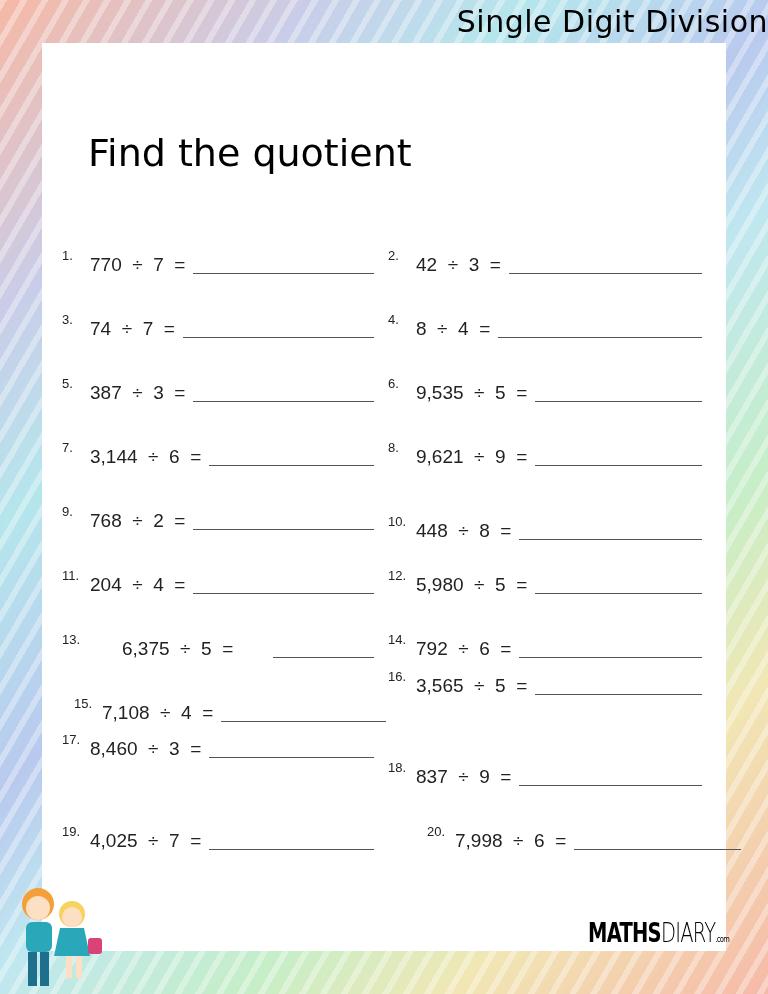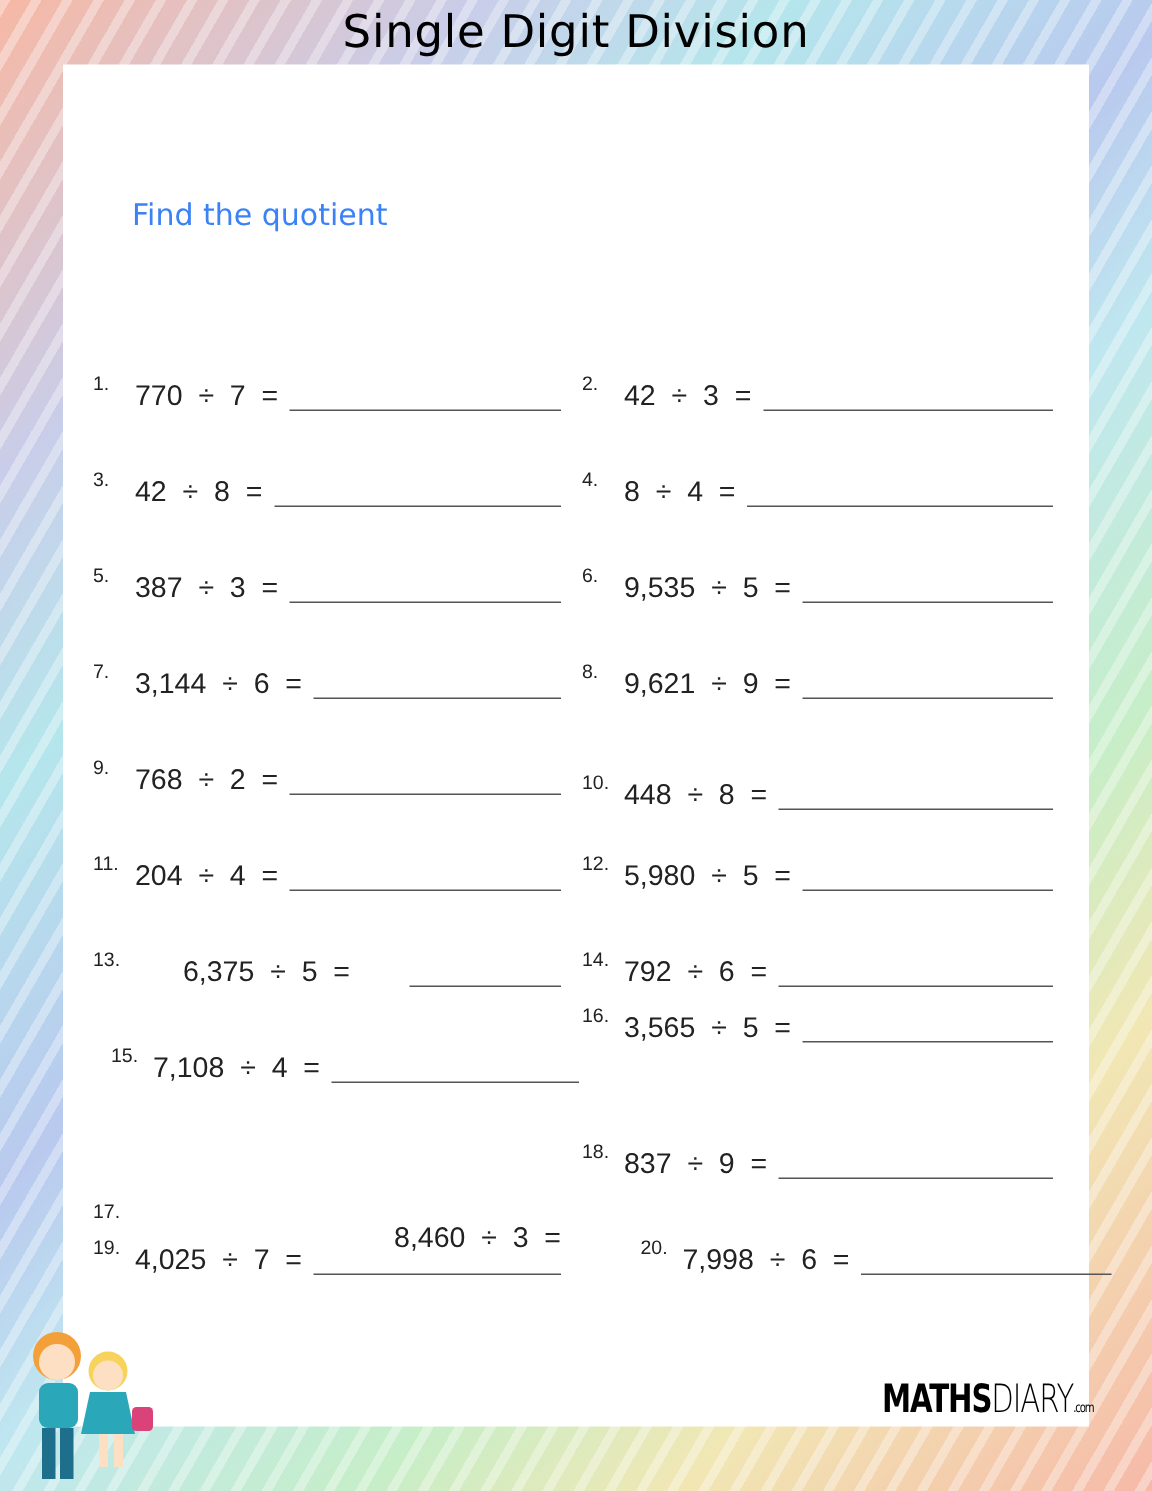--- a/index.html
+++ b/index.html
@@ -4,31 +4,31 @@
 <style>
   html, body { margin: 0; padding: 0; }
   body {
     width: 768px; height: 994px; position: relative; overflow: hidden;
     font-family: "Liberation Sans", sans-serif;
     background:
       repeating-linear-gradient(120deg, rgba(255,255,255,0.35) 0 6px, rgba(255,255,255,0) 6px 18px),
       linear-gradient(135deg, #f7b8a4 0%, #c9cde9 18%, #b5e6ec 30%, #b9c9ee 45%, #bfe7f0 55%, #c6eec8 70%, #f1e7b4 82%, #f6b9a8 100%);
   }
   .title {
-    position: absolute; top: 4px; left: 0; width: 768px; text-align: center;
+    position: absolute; top: 4px; left: 0; width: 768px; text-align: right;
     font-family: "DejaVu Sans", sans-serif; font-size: 30px; color: #000;
     letter-spacing: 0.5px;
   }
   .sheet {
     position: absolute; left: 42px; top: 43px; width: 684px; height: 908px;
     background: #fff;
   }
   .instruction {
     position: absolute; left: 46px; top: 88px;
-    font-family: "DejaVu Sans", sans-serif; font-size: 20px; color: #3b82f6;
+    font-family: "DejaVu Sans", sans-serif; font-size: 38px; color: #000000;
   }
   .problem {
     position: absolute; height: 30px; display: flex; align-items: flex-end;
     font-size: 19px; color: #222;
   }
   .num { font-size: 13px; width: 28px; align-self: flex-start; margin-top: 2px; color: #222; }
   .expr { white-space: pre; }
   .line { border-bottom: 1.5px solid #555; margin-left: 8px; height: 1px; margin-bottom: 2px; }
   .kids { position: absolute; left: 8px; top: 882px; width: 104px; height: 112px; }
   .logo {
@@ -55,21 +55,21 @@
       <span class="expr">770  ÷  7  =</span>
       <span class="line" style="flex:1"></span>
     </div>
     <div class="problem" style="top: 246px; left: 388px; width: 314px;">
       <span class="num">2.</span>
       <span class="expr">42  ÷  3  =</span>
       <span class="line" style="flex:1"></span>
     </div>
     <div class="problem" style="top: 310px; left: 62px; width: 312px;">
       <span class="num">3.</span>
-      <span class="expr">42  ÷  8  =</span>
+      <span class="expr">74  ÷  7  =</span>
       <span class="line" style="flex:1"></span>
     </div>
     <div class="problem" style="top: 310px; left: 388px; width: 314px;">
       <span class="num">4.</span>
       <span class="expr">8  ÷  4  =</span>
       <span class="line" style="flex:1"></span>
     </div>
     <div class="problem" style="top: 374px; left: 62px; width: 312px;">
       <span class="num">5.</span>
       <span class="expr">387  ÷  3  =</span>
@@ -123,21 +123,21 @@
     <div class="problem" style="top: 694px; left: 62px; width: 312px; margin-left: 12px;">
       <span class="num">15.</span>
       <span class="expr">7,108  ÷  4  =</span>
       <span class="line" style="flex:1"></span>
     </div>
     <div class="problem" style="top: 667px; left: 388px; width: 314px;">
       <span class="num">16.</span>
       <span class="expr">3,565  ÷  5  =</span>
       <span class="line" style="flex:1"></span>
     </div>
-    <div class="problem" style="top: 798px; left: 62px; width: 312px; flex-direction: column;">
+    <div class="problem" style="top: 730px; left: 62px; width: 312px;">
       <span class="num">17.</span>
       <span class="expr">8,460  ÷  3  =</span>
       <span class="line" style="flex:1"></span>
     </div>
     <div class="problem" style="top: 758px; left: 388px; width: 314px;">
       <span class="num">18.</span>
       <span class="expr">837  ÷  9  =</span>
       <span class="line" style="flex:1"></span>
     </div>
     <div class="problem" style="top: 822px; left: 62px; width: 312px;">

